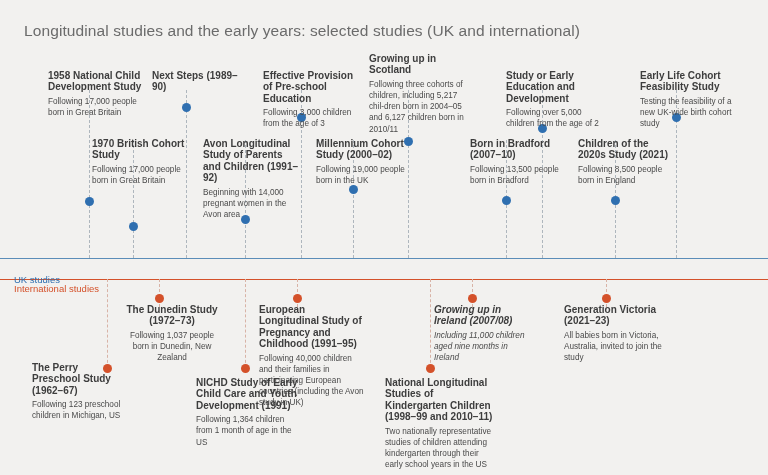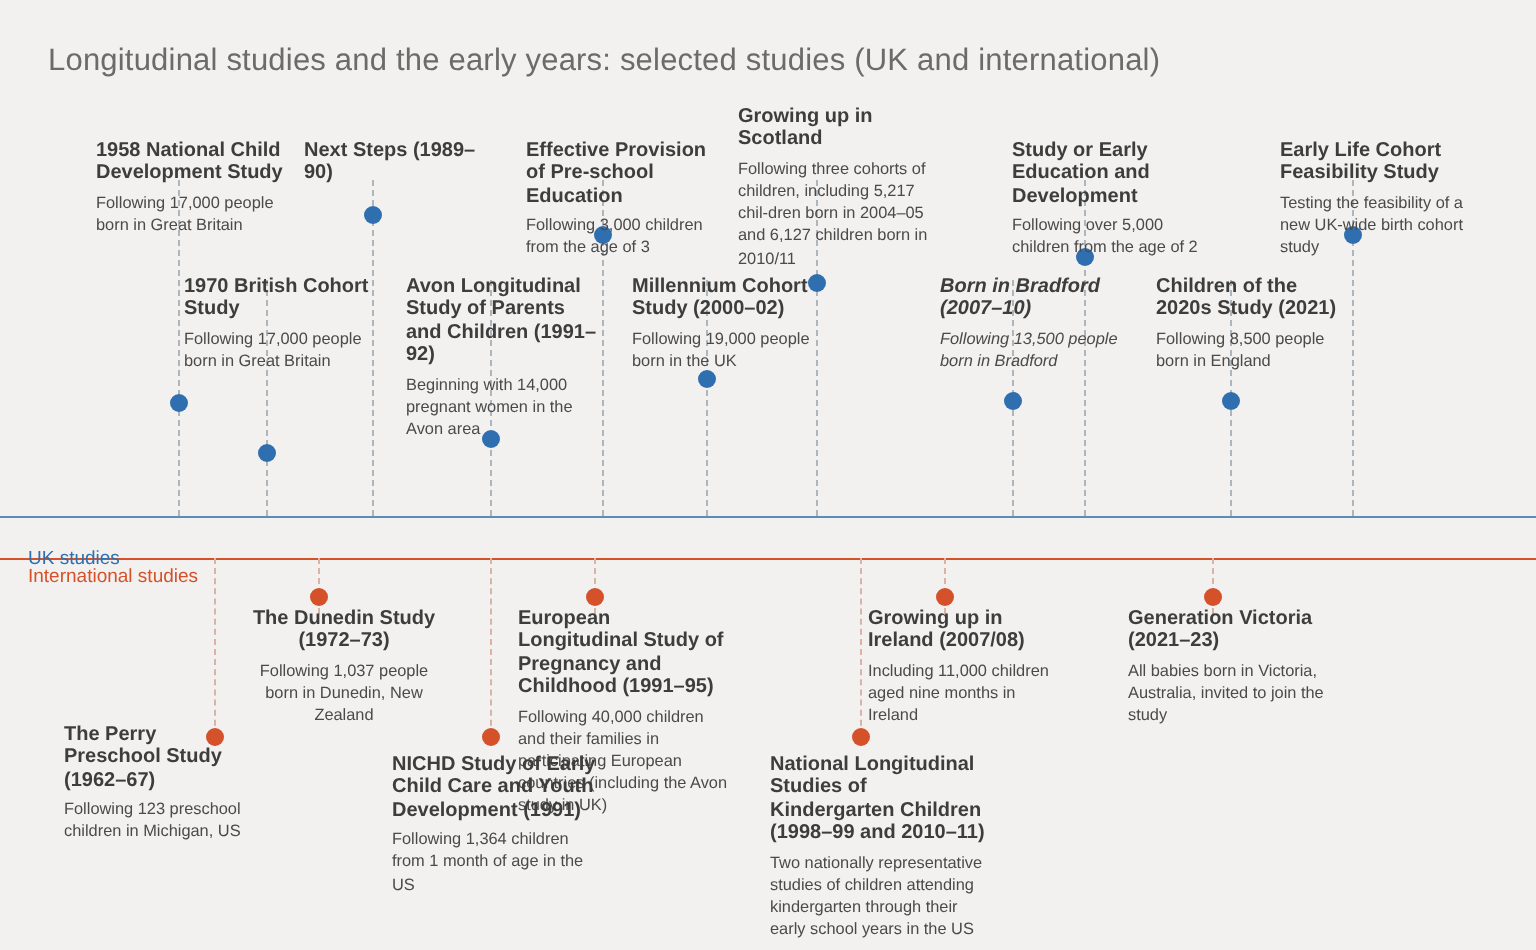--- a/index.html
+++ b/index.html
@@ -164,21 +164,21 @@
 
   <div class="stem uk" style="left:353px; top:140px; height:118px;"></div>
   <div class="dot uk" style="left:349px; top:185px;"></div>
   <div class="card" style="left:316px; top:138px; width:96px;">
     <p class="ttl">Millennium Cohort Study (2000–02)</p>
     <p class="desc">Following 19,000 people born in the UK</p>
   </div>
 
   <div class="stem uk" style="left:506px; top:140px; height:118px;"></div>
   <div class="dot uk" style="left:502px; top:196px;"></div>
-  <div class="card" style="left:470px; top:138px; width:96px;font-style:italic;">
+  <div class="card" style="left:470px; top:138px; width:96px;">
     <p class="ttl">Born in Bradford (2007–10)</p>
     <p class="desc">Following 13,500 people born in Bradford</p>
   </div>
 
   <div class="stem uk" style="left:615px; top:140px; height:118px;"></div>
   <div class="dot uk" style="left:611px; top:196px;"></div>
   <div class="card" style="left:578px; top:138px; width:96px;">
     <p class="ttl">Children of the 2020s Study (2021)</p>
     <p class="desc">Following 8,500 people born in England</p>
   </div>
@@ -192,21 +192,21 @@
 
   <div class="stem intl" style="left:297px; top:279px; height:28px;"></div>
   <div class="dot intl" style="left:293px; top:294px;"></div>
   <div class="card" style="left:259px; top:304px; width:106px;">
     <p class="ttl">European Longitudinal Study of Pregnancy and Childhood (1991–95)</p>
     <p class="desc">Following 40,000 children and their families in participating European countries (including the Avon study in UK)</p>
   </div>
 
   <div class="stem intl" style="left:472px; top:279px; height:28px;"></div>
   <div class="dot intl" style="left:468px; top:294px;"></div>
-  <div class="card" style="left:434px; top:304px; width:100px;">
+  <div class="card" style="left:434px; top:304px; width:100px;font-style:italic;">
     <p class="ttl">Growing up in Ireland (2007/08)</p>
     <p class="desc">Including 11,000 children aged nine months in Ireland</p>
   </div>
 
   <div class="stem intl" style="left:606px; top:279px; height:28px;"></div>
   <div class="dot intl" style="left:602px; top:294px;"></div>
   <div class="card" style="left:564px; top:304px; width:100px;">
     <p class="ttl">Generation Victoria (2021–23)</p>
     <p class="desc">All babies born in Victoria, Australia, invited to join the study</p>
   </div>

